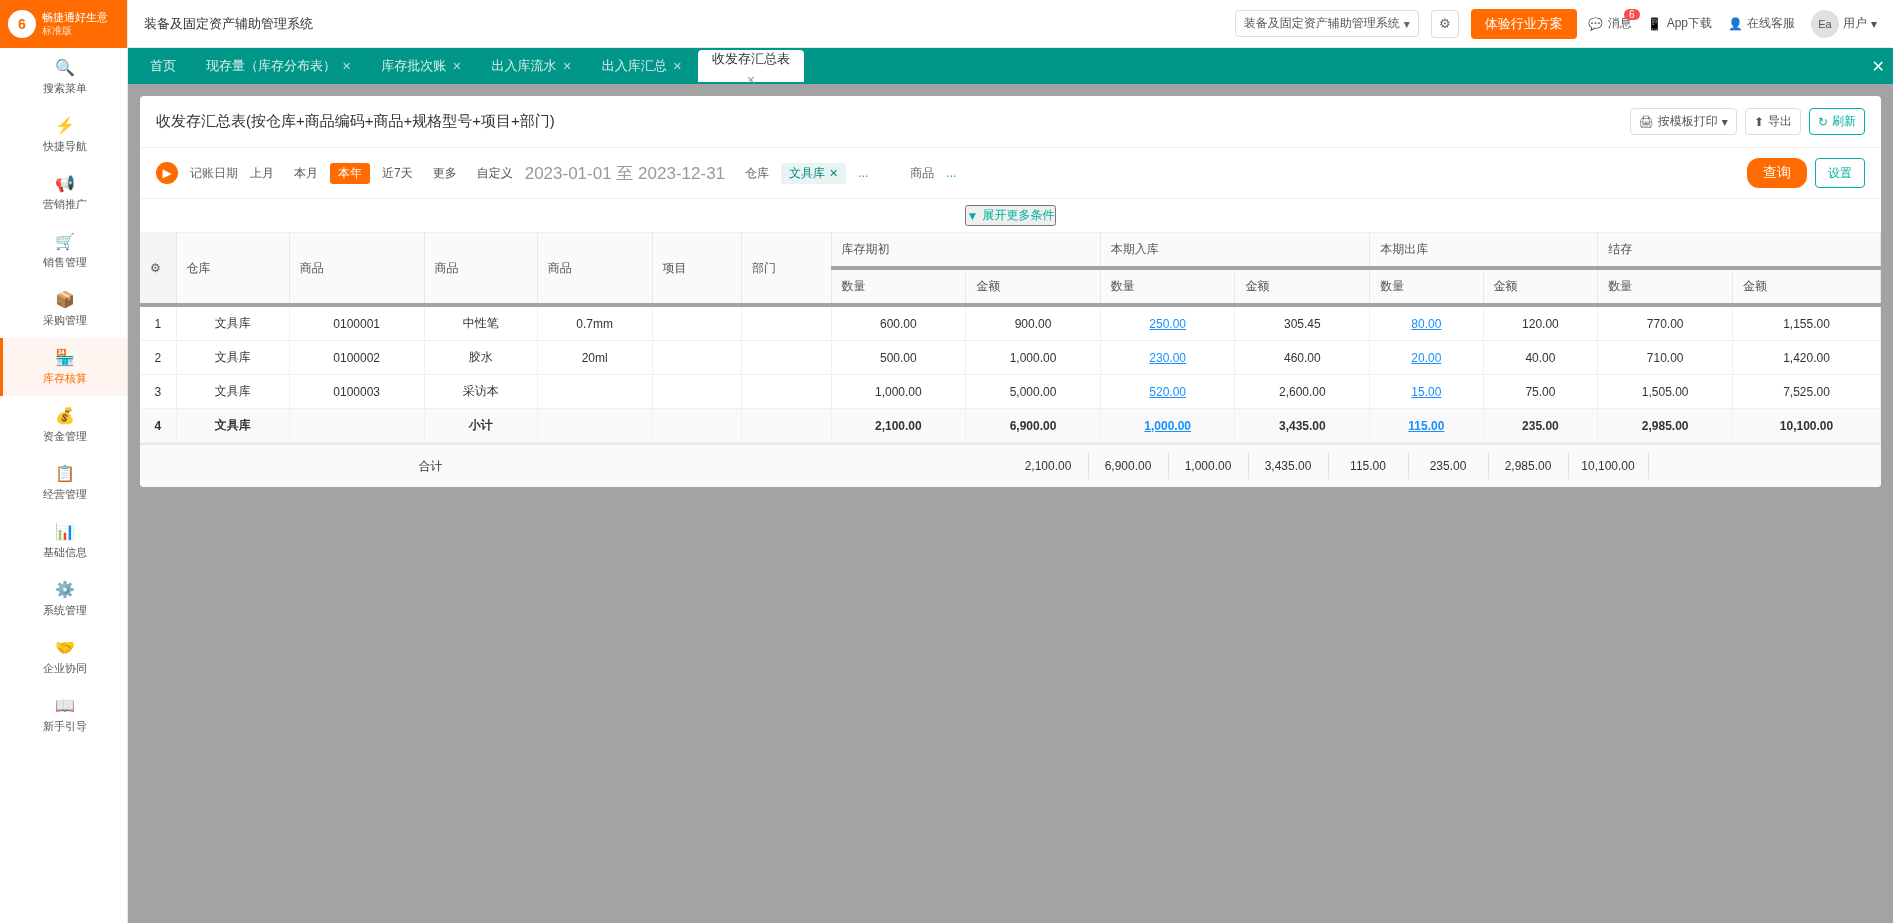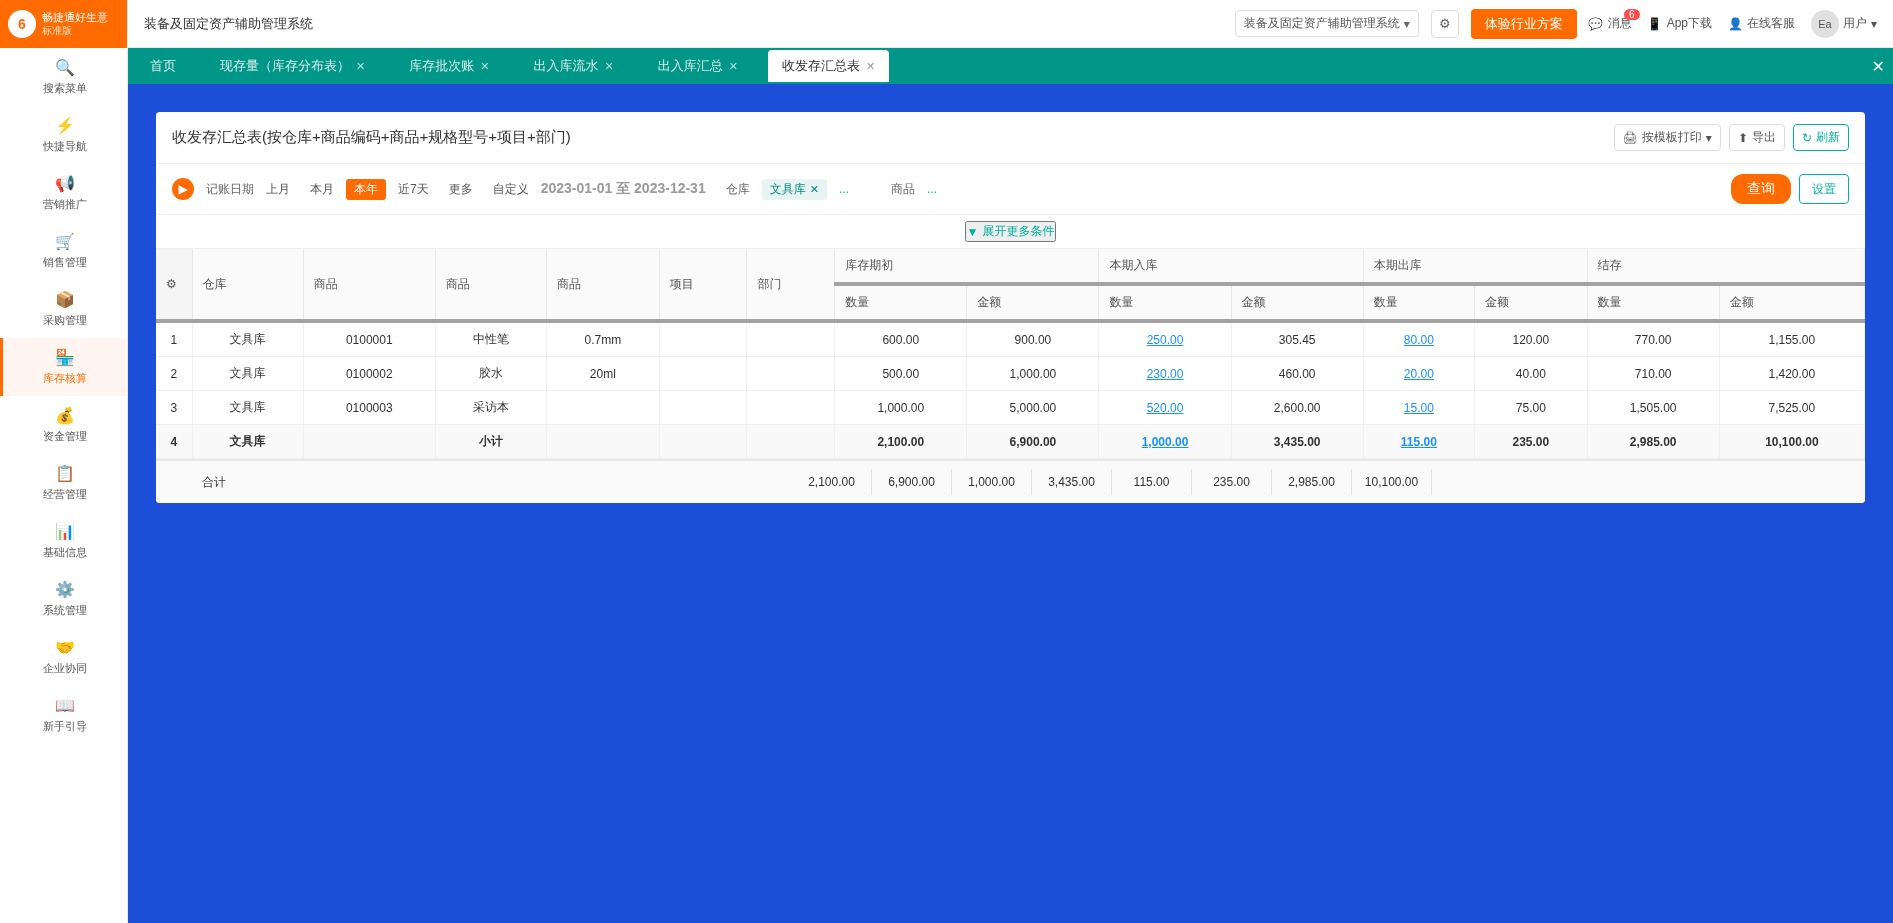--- a/index.html
+++ b/index.html
@@ -24,46 +24,46 @@
     .topbar-title { font-size: 13px; color: #333; flex: 1; }
     .topbar-dropdown { display: flex; align-items: center; gap: 4px; cursor: pointer; color: #666; font-size: 12px; border: 1px solid #ddd; border-radius: 4px; padding: 4px 8px; }
     .topbar-settings { width: 28px; height: 28px; border: 1px solid #ddd; border-radius: 4px; display: flex; align-items: center; justify-content: center; cursor: pointer; color: #666; }
     .topbar-trial-btn { background: #ff6b00; color: #fff; border: none; border-radius: 4px; padding: 6px 14px; font-size: 13px; cursor: pointer; }
     .topbar-right { display: flex; align-items: center; gap: 16px; margin-left: auto; }
     .topbar-right-item { display: flex; align-items: center; gap: 4px; color: #555; font-size: 12px; cursor: pointer; position: relative; }
     .badge { background: #ff4d4f; color: #fff; font-size: 10px; border-radius: 8px; padding: 0 4px; min-width: 16px; text-align: center; position: absolute; top: -6px; right: -8px; }
     .user-avatar { width: 28px; height: 28px; border-radius: 50%; background: #e0e0e0; display: flex; align-items: center; justify-content: center; font-size: 11px; color: #555; }
 
     
-    .tabbar { display: flex; align-items: center; background: #009688; height: 36px; flex-shrink: 0; padding: 0 8px; gap: 16px; }
+    .tabbar { display: flex; align-items: center; background: #009688; height: 36px; flex-shrink: 0; padding: 0 8px; gap: 2px; }
     .tab { display: flex; align-items: center; gap: 6px; padding: 0 14px; height: 32px; border-radius: 4px 4px 0 0; font-size: 13px; cursor: pointer; color: rgba(255,255,255,0.85); }
-    .tab.active { background: #fff; color: #333; border-radius: 4px 4px 0 0; }
+    .tab.active { background: #fff; color: #333; border-radius: 4px 4px 0 0; flex-direction: column; }
     .tab-close { font-size: 11px; color: rgba(255,255,255,0.7); cursor: pointer; }
     .tab.active .tab-close { color: #999; }
     .tabbar-close-btn { margin-left: auto; color: #fff; cursor: pointer; font-size: 16px; }
 
     
-    .content { flex: 1; background: #1d4ed8; overflow-y: auto; padding: 28px; }
+    .content { flex: 1; background: #a3a3a3; overflow-y: auto; padding: 12px; }
 
     
     .page-title-bar { background: #fff; padding: 12px 16px; border-radius: 4px 4px 0 0; display: flex; align-items: center; justify-content: space-between; border-bottom: 1px solid #f0f0f0; }
     .page-title { font-size: 15px; color: #333; font-weight: 500; }
     .page-actions { display: flex; gap: 8px; align-items: center; }
     .action-btn { display: flex; align-items: center; gap: 4px; color: #555; font-size: 12px; cursor: pointer; padding: 4px 8px; border: 1px solid #ddd; border-radius: 4px; background: #fff; }
     .refresh-btn { color: #00b0a0; border-color: #00b0a0; }
 
     
     .filter-bar { background: #fff; padding: 10px 16px; border-bottom: 1px solid #f0f0f0; display: flex; align-items: center; gap: 12px; flex-wrap: wrap; }
     .filter-arrow { background: #ff6b00; color: #fff; width: 22px; height: 22px; border-radius: 50%; display: flex; align-items: center; justify-content: center; cursor: pointer; font-size: 12px; flex-shrink: 0; }
     .filter-group { display: flex; align-items: center; gap: 4px; flex-wrap: wrap; }
     .filter-label { color: #666; font-size: 12px; }
     .date-options { display: flex; gap: 4px; align-items: center; justify-content: flex-end; }
     .date-btn { padding: 2px 8px; font-size: 12px; cursor: pointer; border-radius: 3px; color: #555; border: none; background: transparent; }
     .date-btn.active { background: #ff6b00; color: #fff; border-radius: 3px; }
-    .date-range { font-size: 14px; color: #999; font-weight: bold; }
+    .date-range { font-size: 17px; color: #999; }
     .filter-tag { display: flex; align-items: center; gap: 4px; background: #e8f4f3; color: #00897b; font-size: 12px; padding: 2px 8px; border-radius: 3px; }
     .filter-tag-close { cursor: pointer; color: #00897b; font-size: 11px; }
     .filter-more { color: #00b0a0; font-size: 12px; cursor: pointer; }
     .filter-warehouse-label { color: #666; font-size: 12px; margin-left: 8px; }
     .filter-product-label { color: #666; font-size: 12px; margin-left: 30px; }
     .query-btn { background: #ff6b00; color: #fff; border: none; padding: 6px 16px; border-radius: 12px; font-size: 14px; cursor: pointer; }
     .settings-btn { color: #00b0a0; border: 1px solid #00b0a0; background: #fff; padding: 5px 12px; border-radius: 4px; font-size: 12px; cursor: pointer; }
 
     
     .expand-bar { background: #fff; padding: 6px 16px; display: flex; justify-content: center; border-bottom: 1px solid #f0f0f0; }
@@ -355,21 +355,21 @@
     <td>3,435.00</td>
     <td><span style="color:#1890ff;text-decoration:underline;cursor:pointer;">115.00</span></td>
     <td>235.00</td>
     <td>2,985.00</td>
     <td>10,100.00</td>
   </tr>
           </tbody>
       </table>
 
       <div class="table-footer">
-        <div style="display:flex;align-items:center;width:100%;">
+        <div style="display:flex;align-items:center;width:100%;justify-content:center;">
           <div style="width:36px;padding:0 10px;"></div>
           <div style="min-width:600px;padding:0 10px;">合计</div>
           <div class="footer-cell">2,100.00</div>
           <div class="footer-cell">6,900.00</div>
           <div class="footer-cell">1,000.00</div>
           <div class="footer-cell">3,435.00</div>
           <div class="footer-cell">115.00</div>
           <div class="footer-cell">235.00</div>
           <div class="footer-cell">2,985.00</div>
           <div class="footer-cell">10,100.00</div>

